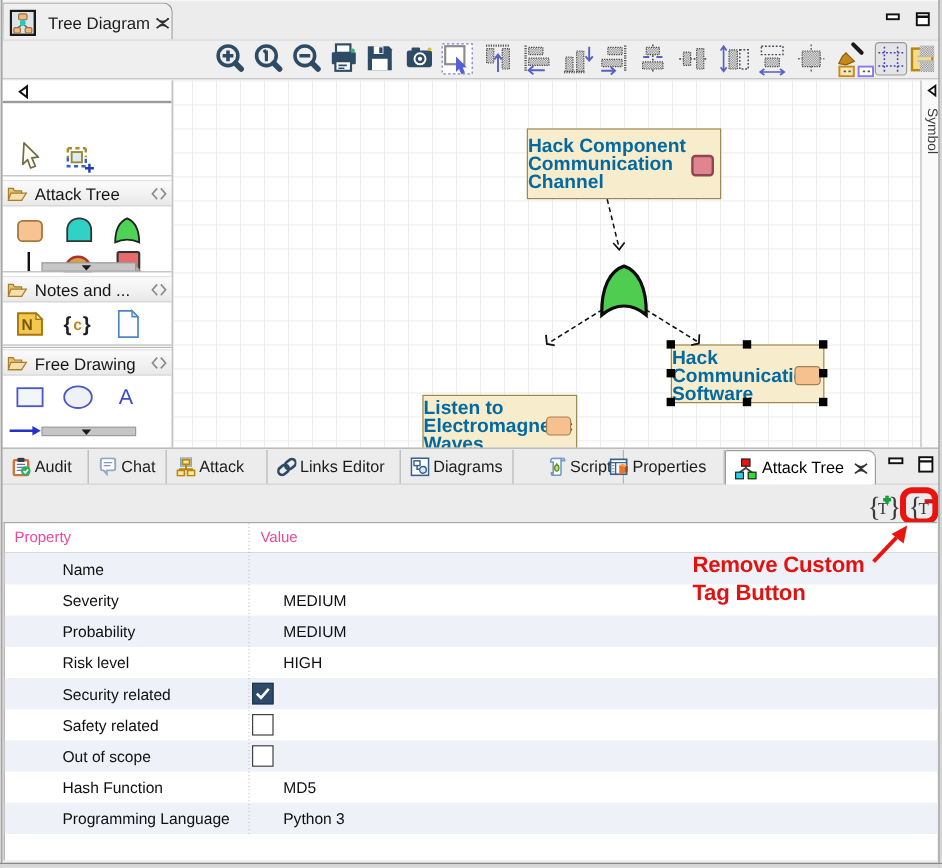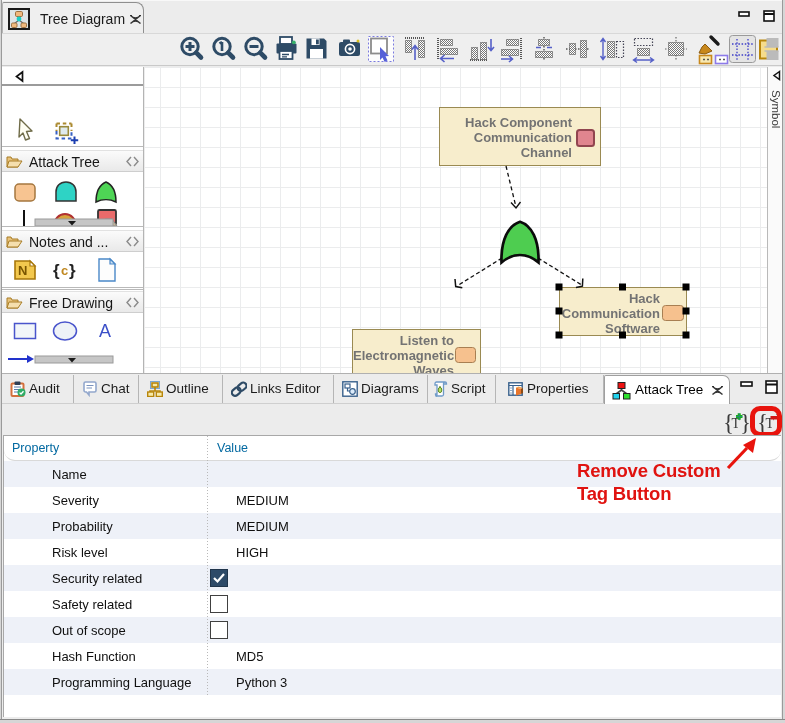--- a/index.html
+++ b/index.html
@@ -27,21 +27,21 @@
 .phead { position:absolute; left:0; width:141px; height:22px; background:linear-gradient(#fbfbfb,#e9e9e9); border-top:1px solid #e2e2e2; border-bottom:1px solid #cecece; font-size:14px; color:#161616; }
 .phead .txt { position:absolute; left:27px; top:3px; }
 .phead .chev { position:absolute; right:3px; top:4px; }
 .phead .fold { position:absolute; left:4px; top:4px; }
 .pdiv { position:absolute; left:0; width:141px; height:1px; background:#b9b9b9; }
 
 
 #canvas { left:145px; top:67px; width:622px; height:306px; background:#ffffff;
   background-image:linear-gradient(to right,#ebeced 1px,transparent 1px),linear-gradient(to bottom,#ebeced 1px,transparent 1px);
   background-size:20px 20px; background-position:15px 20px; }
-.node { position:absolute; background:#f7edcc; border:1px solid #9a8a52; text-align:right; font-weight:bold; font-size:13px; color:#737373; line-height:15px; }
+.node { position:absolute; background:#f7edcc; border:1px solid #9a8a52; text-align:left; font-weight:bold; font-size:16px; color:#0369a1; line-height:15px; }
 .badge { position:absolute; border-radius:3.5px; }
 
 
 #symstrip { left:767px; top:67px; width:16px; height:306px; background:#fafafa; border-left:1px solid #b9b9b9; }
 #symstrip .txt { position:absolute; left:2px; top:23px; font-size:11.5px; color:#3c3c3c; writing-mode:vertical-rl; }
 
 
 #bpanel { left:2px; top:373px; width:780px; height:346px; background:#ececec; border-top:1px solid #b0b0b0; }
 #btabs { position:absolute; left:0; top:1px; width:780px; height:29px; background:#ececec; border-bottom:1px solid #cfcfcf; }
 .btab { position:absolute; top:0; height:28px; border-right:1px solid #b5b5b5; font-size:13.5px; color:#1c1c1c; }
@@ -49,21 +49,21 @@
 .btab .tx { position:absolute; left:27px; top:6px; }
 #atab { position:absolute; left:602px; top:0; width:126px; height:29px; background:#ffffff; border:1px solid #9f9f9f; border-bottom:none; border-top-right-radius:7px; border-top-left-radius:2px; font-size:13.5px; }
 #bstrip { position:absolute; left:0; top:30px; width:780px; height:31px; background:#ececec; }
 
 
 #ptable { position:absolute; left:1px; top:61px; width:778px; height:282px; background:#ffffff; border-top:1px solid #a8a8a8; border-left:1px solid #a8a8a8; }
 .prow { position:absolute; left:0; width:777px; height:26px; font-size:13px; color:#101010; }
 .prow.alt { background:#eef1f8; }
 .prow .p { position:absolute; left:48px; top:6px; }
 .prow .v { position:absolute; left:232px; top:6px; }
-#thead { position:absolute; left:0; top:0; width:777px; height:25px; color:#0369a1; font-size:12.5px; border-bottom:1px solid #d9d9d9;border-radius:11px; }
+#thead { position:absolute; left:0; top:0; width:777px; height:25px; color:#ec4899; font-size:12.5px; border-bottom:1px solid #d9d9d9; }
 #coldiv { position:absolute; left:203px; top:0; width:1px; height:260px; background-image:linear-gradient(to bottom,#b9b9b9 1px,transparent 1px); background-size:1px 3px; }
 .cbx { position:absolute; left:206px; top:4px; width:18px; height:18px; background:#fff; border:1.5px solid #404040; }
 .cbx.chk { background:#2d4a68; border-color:#20354b; }
 
 
 #ann { position:absolute; left:575px; top:85px; z-index:6; color:#e01310; font-weight:bold; font-size:18.5px; line-height:23px; letter-spacing:-0.2px; }
 #redcircle { position:absolute; left:748px; top:32px; width:32px; height:31px; border:5px solid #e8140d; border-radius:10px; }
 </style>
 </head>
 <body>
@@ -375,41 +375,41 @@
         <span class="tx">Chat</span>
         </div>
       <div class="btab" style="left:137px; width:84px;">
         <svg class="ic" viewBox="0 0 16 16">
             <rect x="3.5" y="0.5" width="9" height="7" fill="#ddebfb" stroke="#7ba7d4" stroke-width="1"></rect>
             <rect x="5" y="2" width="6" height="4" fill="#f7e9a8" stroke="#b8860b" stroke-width="1.6"></rect>
             <path d="M8,6 L8,10 M3,12 L3,10 L13,10 L13,12" stroke="#b8860b" stroke-width="1.6" fill="none"></path>
             <rect x="0.7" y="11" width="6" height="4.5" fill="#f7e9a8" stroke="#b8860b" stroke-width="1.4"></rect>
             <rect x="9.3" y="11" width="6" height="4.5" fill="#f7e9a8" stroke="#b8860b" stroke-width="1.4"></rect>
           </svg>
-        <span class="tx">Outline</span>
+        <span class="tx">Attack</span>
         </div>
       <div class="btab" style="left:221px; width:111px;">
         <svg class="ic" viewBox="0 0 16 16">
             <g stroke="#2e4b66" stroke-width="2.2" fill="none" transform="rotate(-40 8 8)">
               <rect x="-0.5" y="5" width="9.5" height="6.5" rx="3.2"></rect>
               <rect x="7" y="5" width="9.5" height="6.5" rx="3.2"></rect>
             </g>
           </svg>
         <span class="tx">Links Editor</span>
         </div>
       <div class="btab" style="left:332px; width:94px;">
         <svg class="ic" viewBox="0 0 16 16">
             <rect x="0.8" y="0.8" width="14.4" height="14.4" fill="#fff" stroke="#38608c" stroke-width="1.4"></rect>
             <rect x="3" y="3" width="5" height="4" fill="none" stroke="#38608c" stroke-width="1.2"></rect>
             <path d="M5.5,7 L5.5,10 L9,10" stroke="#38608c" stroke-width="1.2" fill="none"></path>
             <circle cx="10.5" cy="10.5" r="2.8" fill="#dcebfa" stroke="#38608c" stroke-width="1.2"></circle>
           </svg>
         <span class="tx">Diagrams</span>
         </div>
-      <div class="btab" style="left:422px; width:72px;text-align:right;">
+      <div class="btab" style="left:446px; width:72px;text-align:right;">
         <svg class="ic" viewBox="0 0 16 16">
             <path d="M3,2.5 C3,1.7 3.7,1 4.5,1 L13,1 C12.2,1 11.5,1.7 11.5,2.5 L11.5,13.5 C11.5,14.3 10.8,15 10,15 L3.5,15 C4.3,15 5,14.3 5,13.5 L5,4 L3,4 Z" fill="#fdfdfd" stroke="#6f9ac8" stroke-width="1.3"></path>
             <path d="M13,1 C13.8,1 14.5,1.7 14.5,2.5 L14.5,3 L11.5,3" fill="none" stroke="#6f9ac8" stroke-width="1.3"></path>
             <path d="M5,15 C4.2,15 3.5,14.3 3.5,13.5 L3.5,13 L5,13" fill="none" stroke="#6f9ac8" stroke-width="1.3"></path>
             <ellipse cx="8" cy="9" rx="1.8" ry="2.6" fill="#bde06a" stroke="#5a8a20" stroke-width="1"></ellipse>
             <path d="M8,5 L8,7" stroke="#5a8a20" stroke-width="1.2"></path>
           </svg>
         <span class="tx">Script</span>
         </div>
       <div class="btab" style="left:498px; width:104px;">

